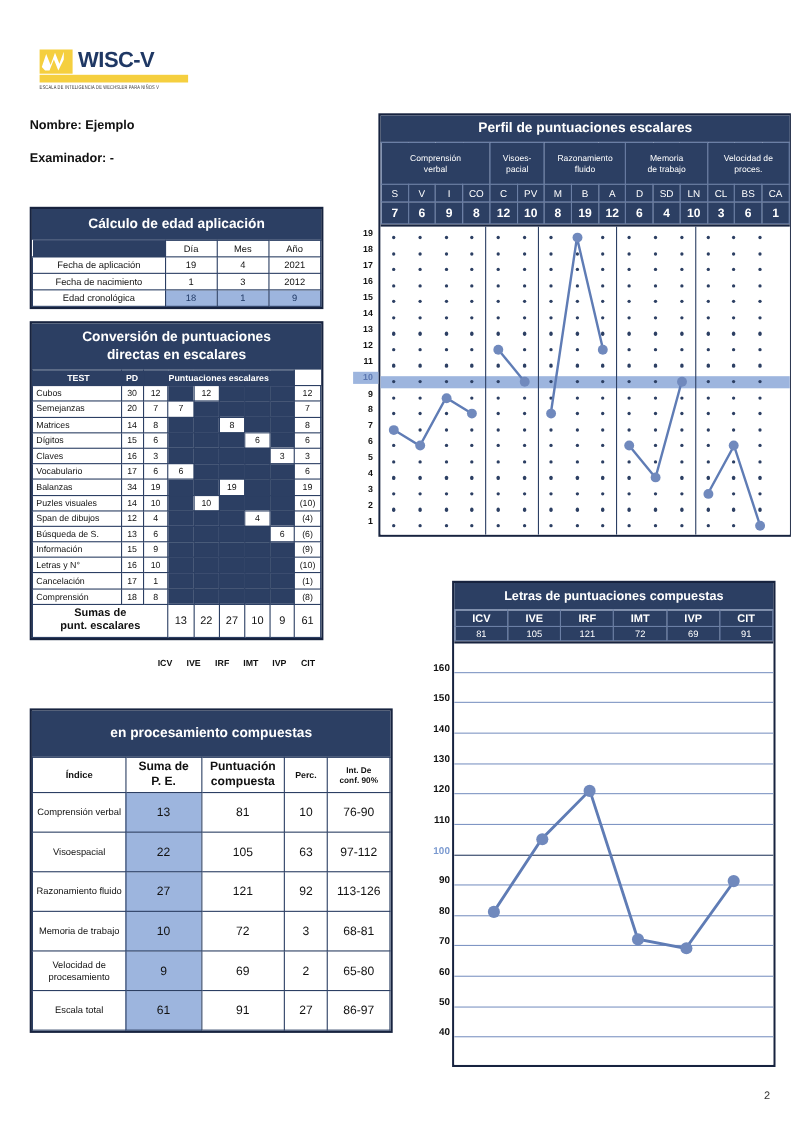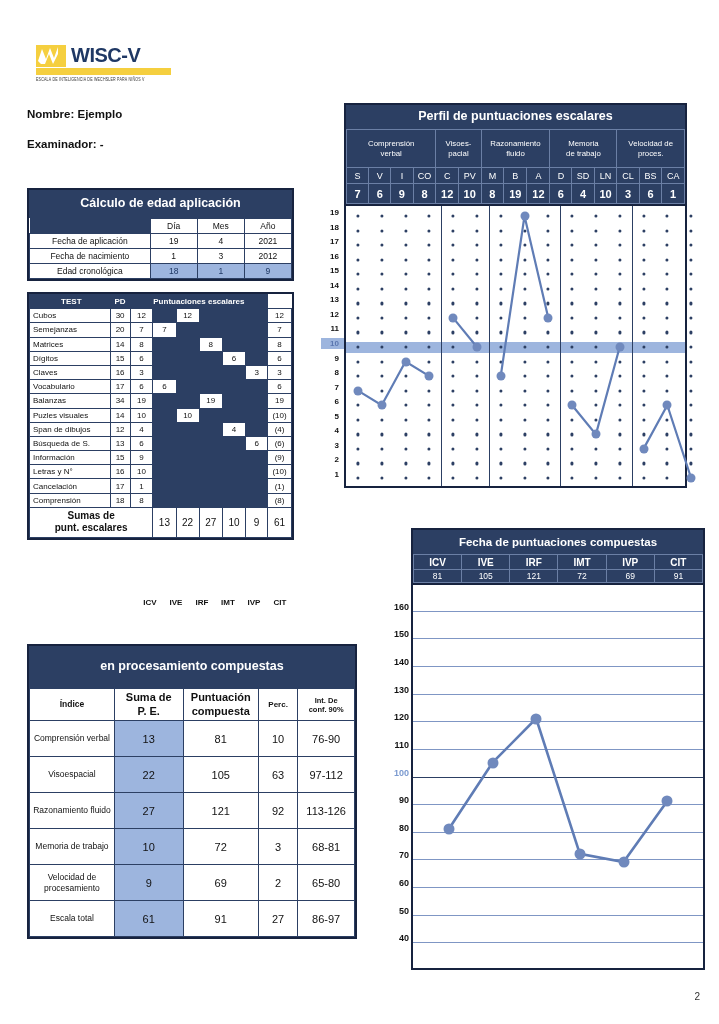--- a/index.html
+++ b/index.html
@@ -66,21 +66,21 @@
   #compconv .panel-title { height:42px; font-size:12.5px; }
   #compconv td { height:36px; font-size:9px; }
   #compconv td.idx { width:86px; font-size:8.5px; line-height:1.2; }
   #compconv td.sum { width:70px; font-size:11px; }
   #compconv td.comp { width:76px; font-size:11px; }
   #compconv td.perc { width:40px; font-size:11px; }
   #compconv td.ci { width:58px; font-size:11px; }
   #compconv thead td { height:32px; font-weight:bold; font-size:8.5px; line-height:1.2; }
 
   
-  #prof { left:344px; top:103px; width:343px; }
+  #prof { left:344px; top:103px; width:376px; }
   #prof .panel-title { height:24px; font-size:12.5px; }
   #prof .domrow td { height:38px; font-size:7.8px; line-height:1.25; color:#fff;
                      background:#2c3f63; border-color:#6b7fa5; }
   #prof .abbrow td { height:16px; font-size:9px; color:#fff; background:#2c3f63;
                      border-color:#6b7fa5; }
   #prof .valrow td { height:20px; font-size:11px; font-weight:bold; color:#fff;
                      background:#2c3f63; border-color:#6b7fa5; }
   .dotchart { position:relative; height:282px; background:#fff; border-top:2px solid #17233f; }
   .dot-band { position:absolute; left:0; right:0; background:#9db5de; }
   .dot { position:absolute; width:3.2px; height:3.2px; border-radius:50%;
@@ -157,20 +157,24 @@
         <td class="rowlabel">Edad cronológica</td>
         <td class="lblue-txt">18</td>
         <td class="lblue-txt">1</td>
         <td class="lblue-txt">9</td>
       </tr>
     </tbody>
       </table>
   </div>
 
   <div class="panel" id="conv">
+    <div class="panel-title" style="flex-direction:column">
+      <span>Conversión de puntuaciones</span>
+      <span>directas en escalares</span>
+    </div>
     <table id="conv-table">
         <tbody>
           <tr>
             <td class="navy test" style="text-align:center;font-weight:bold">TEST</td>
             <td class="navy pd" style="font-weight:bold">PD</td>
             <td class="navy" colspan="6" style="font-weight:bold">Puntuaciones escalares</td>
           </tr>
           <tr>
             <td class="test">Cubos</td>
             <td class="pd">30</td>
@@ -804,21 +808,21 @@
       <div class="ylab" style="left:321px;top:386.66666666666663px">7</div>
       <div class="ylab" style="left:321px;top:401.22222222222223px">6</div>
       <div class="ylab" style="left:321px;top:415.77777777777777px">5</div>
       <div class="ylab" style="left:321px;top:430.33333333333337px">4</div>
       <div class="ylab" style="left:321px;top:444.8888888888889px">3</div>
       <div class="ylab" style="left:321px;top:459.44444444444446px">2</div>
       <div class="ylab" style="left:321px;top:474px">1</div>
     </div>
 
   <div class="panel" id="cprof">
-    <div class="panel-title">Fecha de puntuaciones compuestas</div>
+    <div class="panel-title">Letras de puntuaciones compuestas</div>
     <table>
       <tbody>
           <tr class="chdr" id="cprof-hdr">
             <td style="width:48.333333333333336px">ICV</td>
             <td style="width:48.333333333333336px">IVE</td>
             <td style="width:48.333333333333336px">IRF</td>
             <td style="width:48.333333333333336px">IMT</td>
             <td style="width:48.333333333333336px">IVP</td>
             <td style="width:48.333333333333336px">CIT</td>
           </tr>

